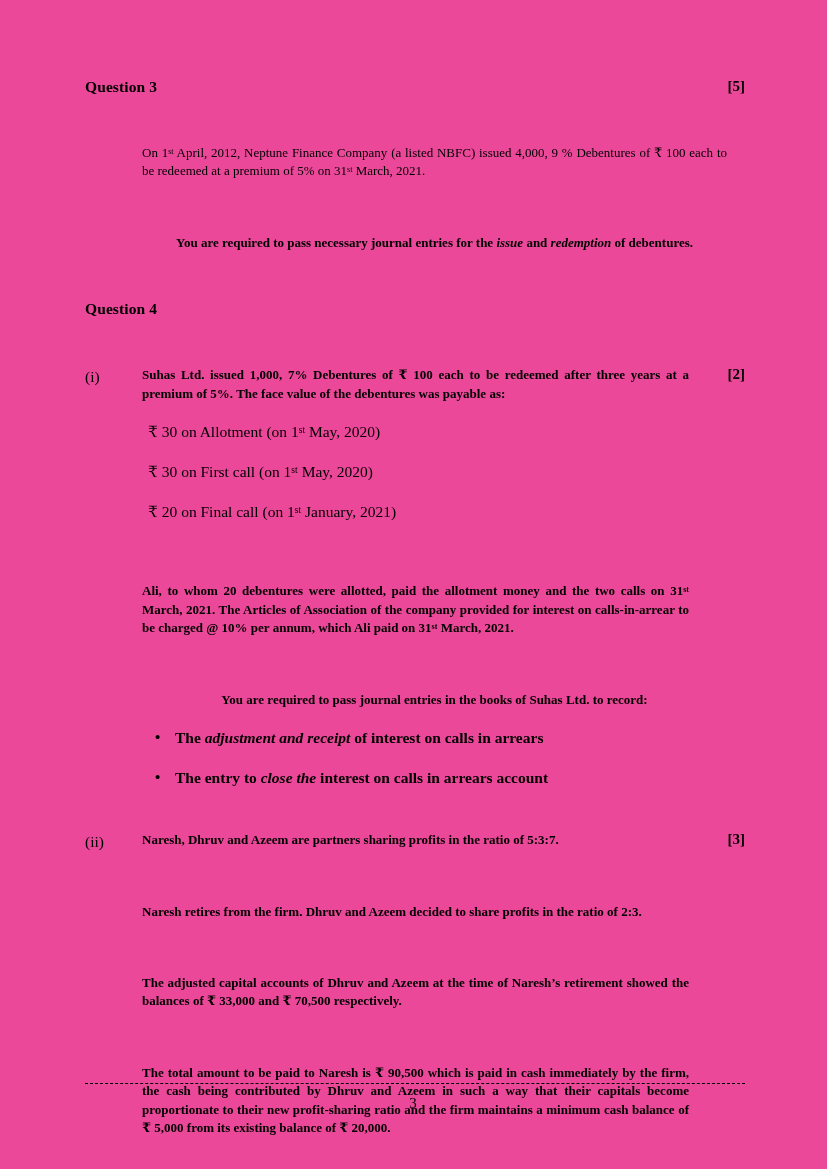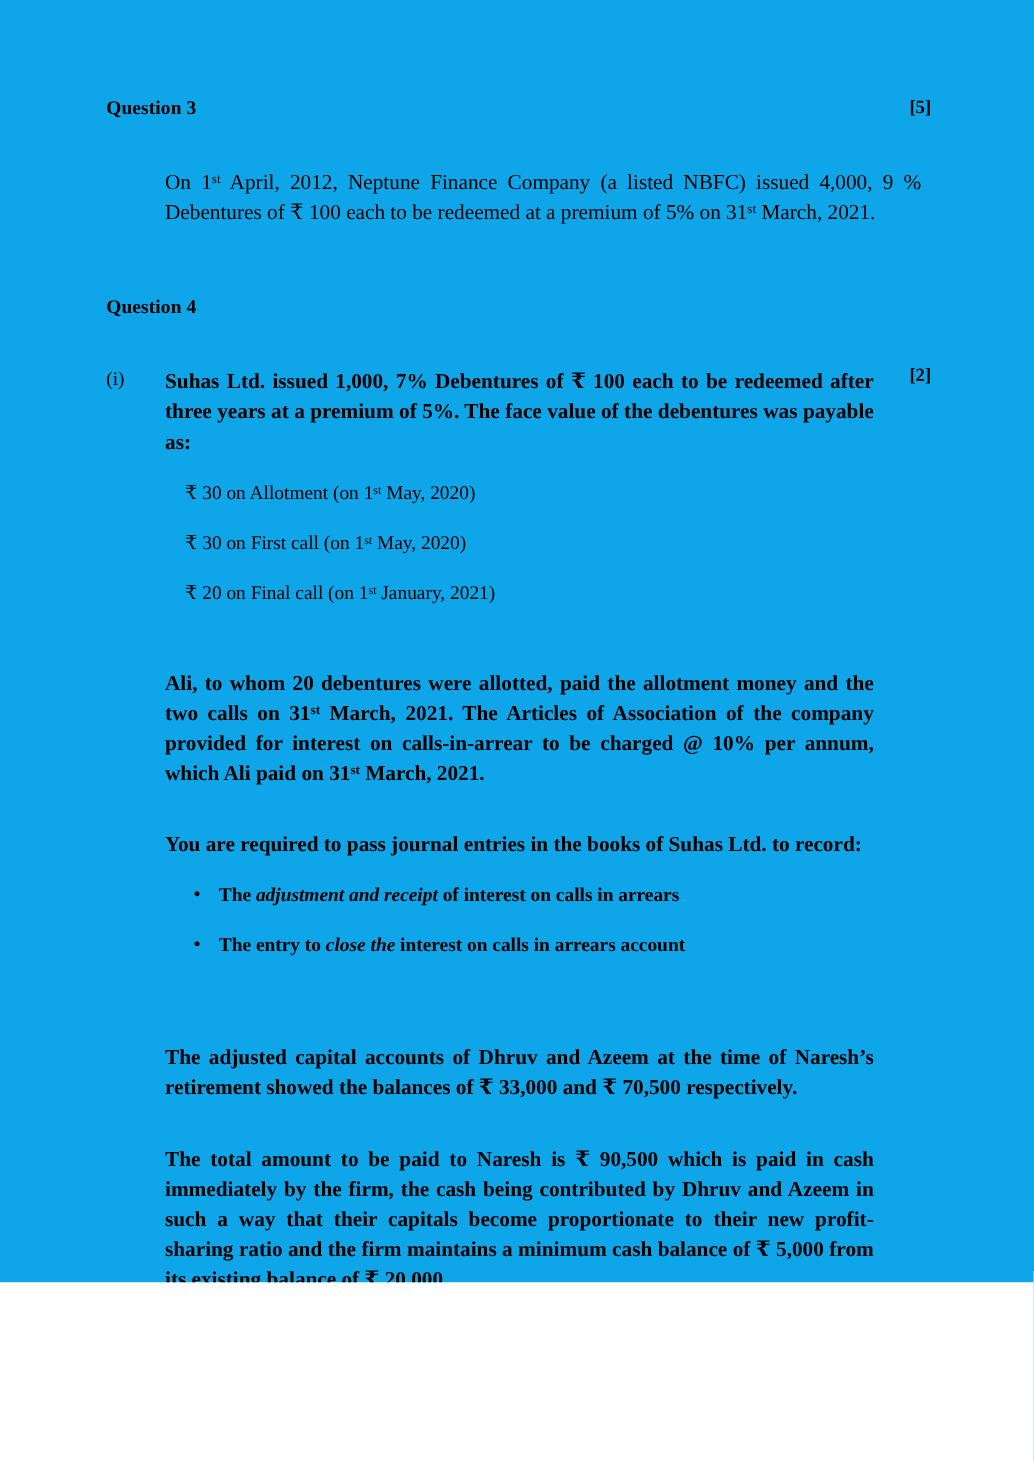--- a/index.html
+++ b/index.html
@@ -7,22 +7,22 @@
     padding: 0;
     background: #ffffff;
   }
   body {
     font-family: "Liberation Serif", "DejaVu Serif", serif;
     color: #000000;
   }
   .page {
     position: relative;
     width: 827px;
-    height: 1026px;
-    background: #0ea5e9;
+    height: 1169px;
+    background: #ec4899;
     overflow: hidden;
     box-sizing: border-box;
   }
   .content {
     position: absolute;
     left: 85px;
     top: 78px;
     width: 660px;
   }
 
@@ -36,35 +36,36 @@
   .marks {
     position: absolute;
     right: 0;
     font-size: 15px;
     font-weight: bold;
   }
   .row {
     position: relative;
   }
   p {
-    margin: 8px;
-    font-size: 17px;
+    margin: 18px;
+    font-size: 13px;
     line-height: 1.42;
     text-align: justify;
     text-justify: inter-word;
   }
   .body-para {
     padding-left: 39px;
     padding-right: 0;
   }
   .no-justify {
     text-align: left;
   }
   .bold {
     font-weight: bold;
+    text-align: center;
   }
   .ital {
     font-style: italic;
   }
   sup {
     font-size: 0.62em;
     vertical-align: 0.42em;
     line-height: 0;
   }
 
@@ -150,20 +151,21 @@
       <span class="q-title">Question 3</span>
       <span class="marks">[5]</span>
     </div>
 
     <div class="gap-xl"></div>
 
     <p class="body-para"><span>On 1</span><sup>st</sup><span> April, 2012, Neptune Finance Company (a listed NBFC) issued 4,000, 9 % Debentures of </span><span>₹</span><span> 100 each to be redeemed at a premium of 5% on 31</span><sup>st</sup><span> March, 2021.</span></p>
 
     <div class="gap-md"></div>
 
+    <p class="body-para bold"><span>You are required to pass necessary journal entries for the </span><span class="ital">issue</span><span> and </span><span class="ital">redemption</span><span> of debentures.</span></p>
 
     <div class="gap-xl"></div>
 
     <div class="row">
       <span class="q-title">Question 4</span>
     </div>
 
     <div class="gap-xl"></div>
 
     <div class="part">
@@ -195,23 +197,35 @@
 
     <p class="body-para bold no-justify">You are required to pass journal entries in the books of Suhas Ltd. to record:</p>
 
     <ul class="bullets">
       <li><span class="dot">•</span><span>The </span><span class="ital">adjustment and receipt</span><span> of interest on calls in arrears</span></li>
       <li><span class="dot">•</span><span>The entry to </span><span class="ital">close the</span><span> interest on calls in arrears account</span></li>
     </ul>
 
     <div class="gap-lg"></div>
 
-
-    <div class="gap-md"></div>
-
+    <div class="part">
+      <span class="part-num">(ii)</span>
+      <span class="marks">[3]</span>
+      <div class="part-body">
+        <p class="no-justify">Naresh, Dhruv and Azeem are partners sharing profits in the ratio of 5:3:7.</p>
+      </div>
+    </div>
+
+    <div class="gap-md"></div>
+
+    <div class="part">
+      <div class="part-body">
+        <p>Naresh retires from the firm. Dhruv and Azeem decided to share profits in the ratio of 2:3.</p>
+      </div>
+    </div>
 
     <div class="gap-md"></div>
 
     <div class="part">
       <div class="part-body">
         <p><span>The adjusted capital accounts of Dhruv and Azeem at the time of Naresh’s retirement showed the balances of </span><span>₹</span><span> 33,000 and </span><span>₹</span><span> 70,500 respectively.</span></p>
       </div>
     </div>
 
     <div class="gap-md"></div>

